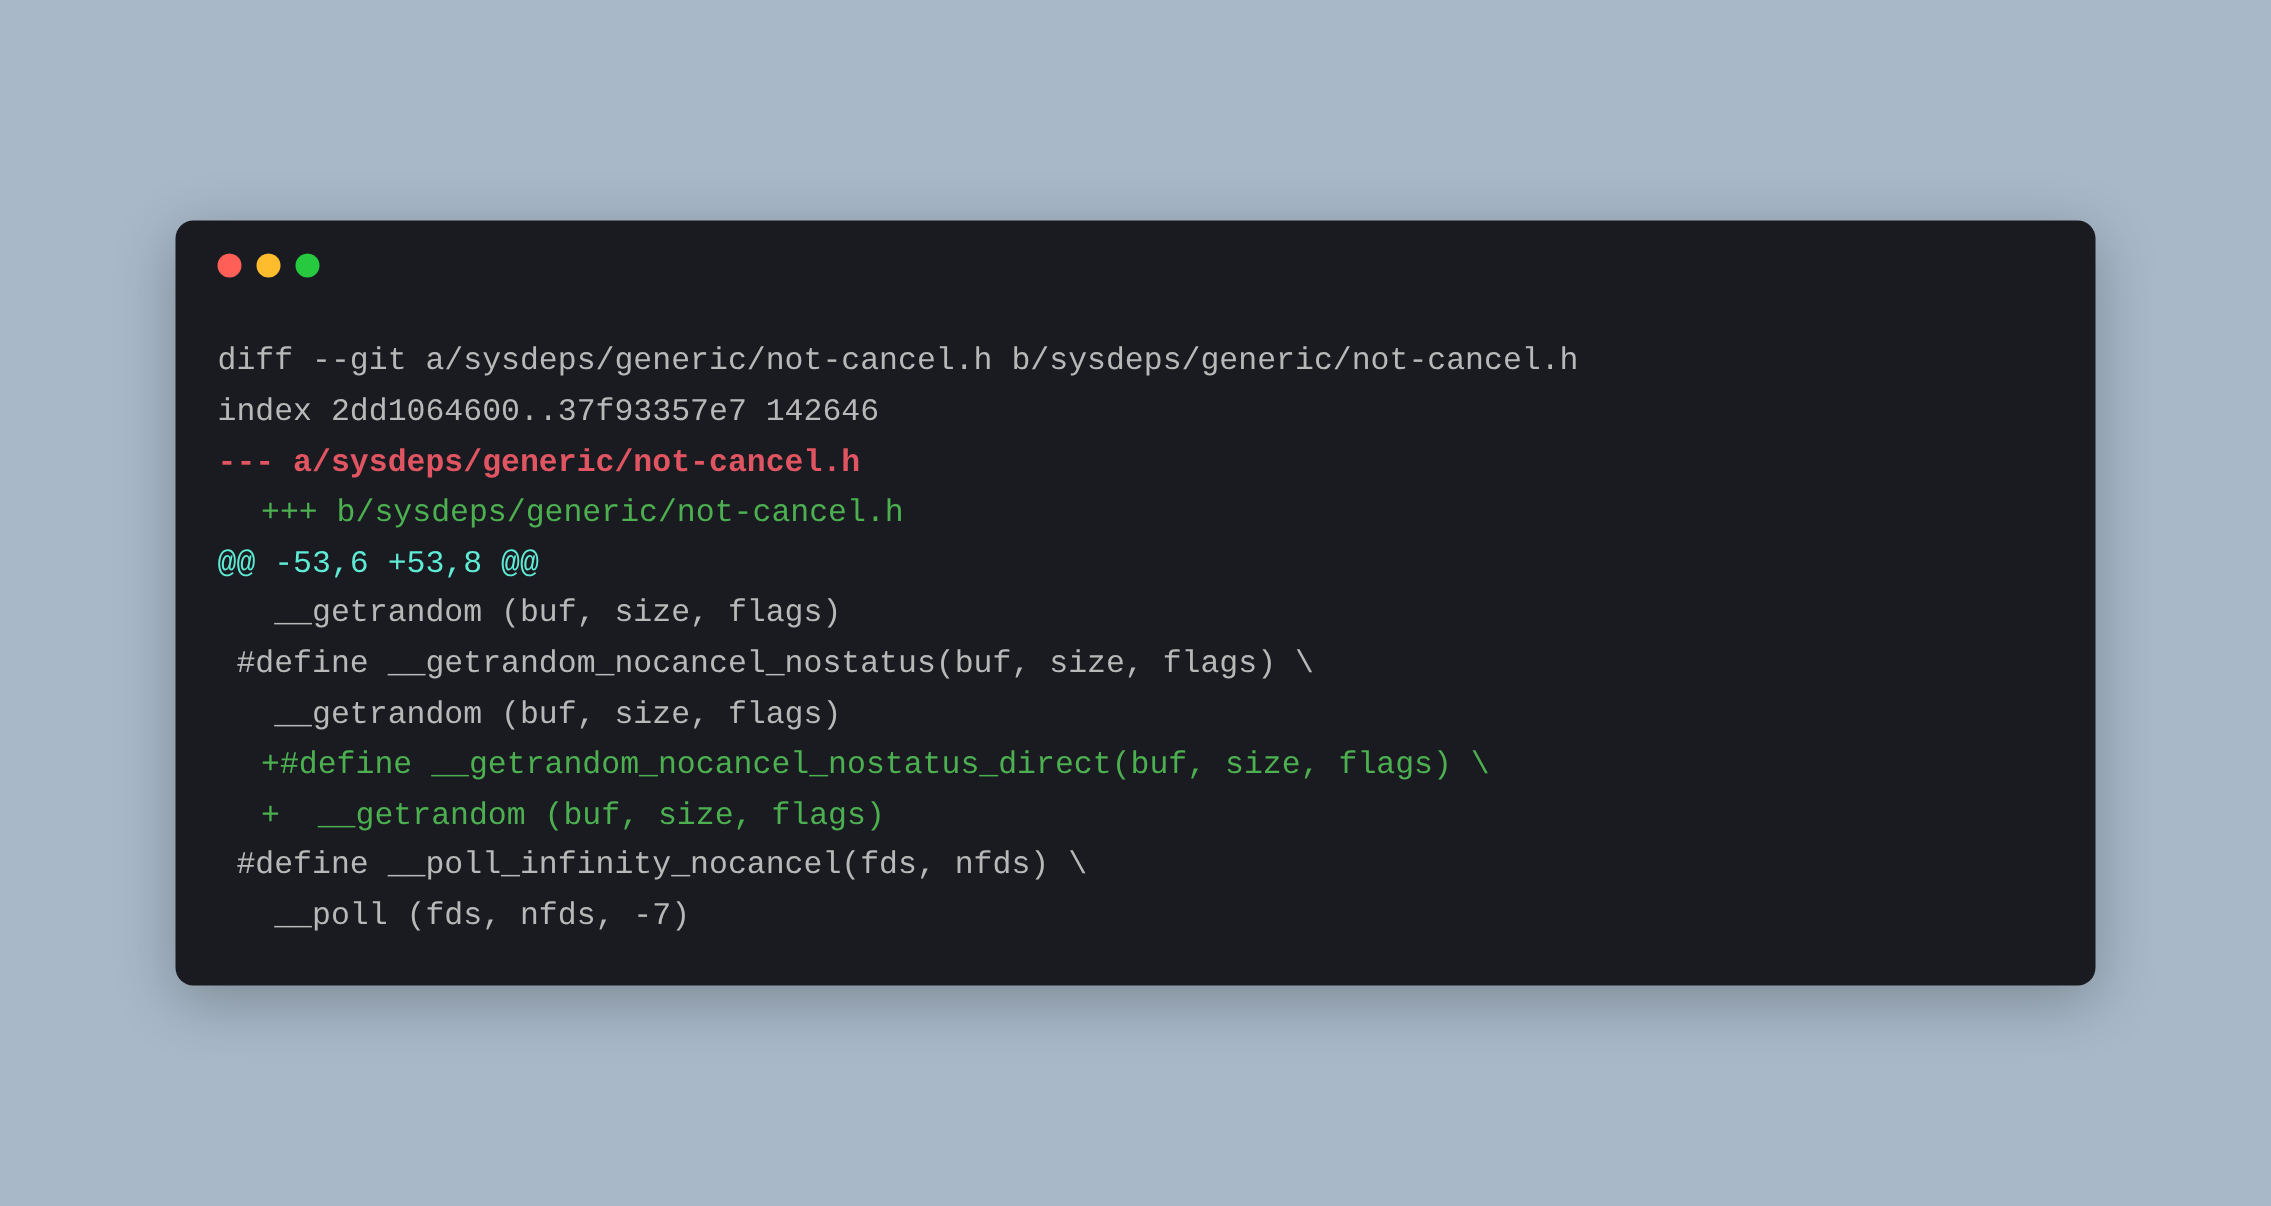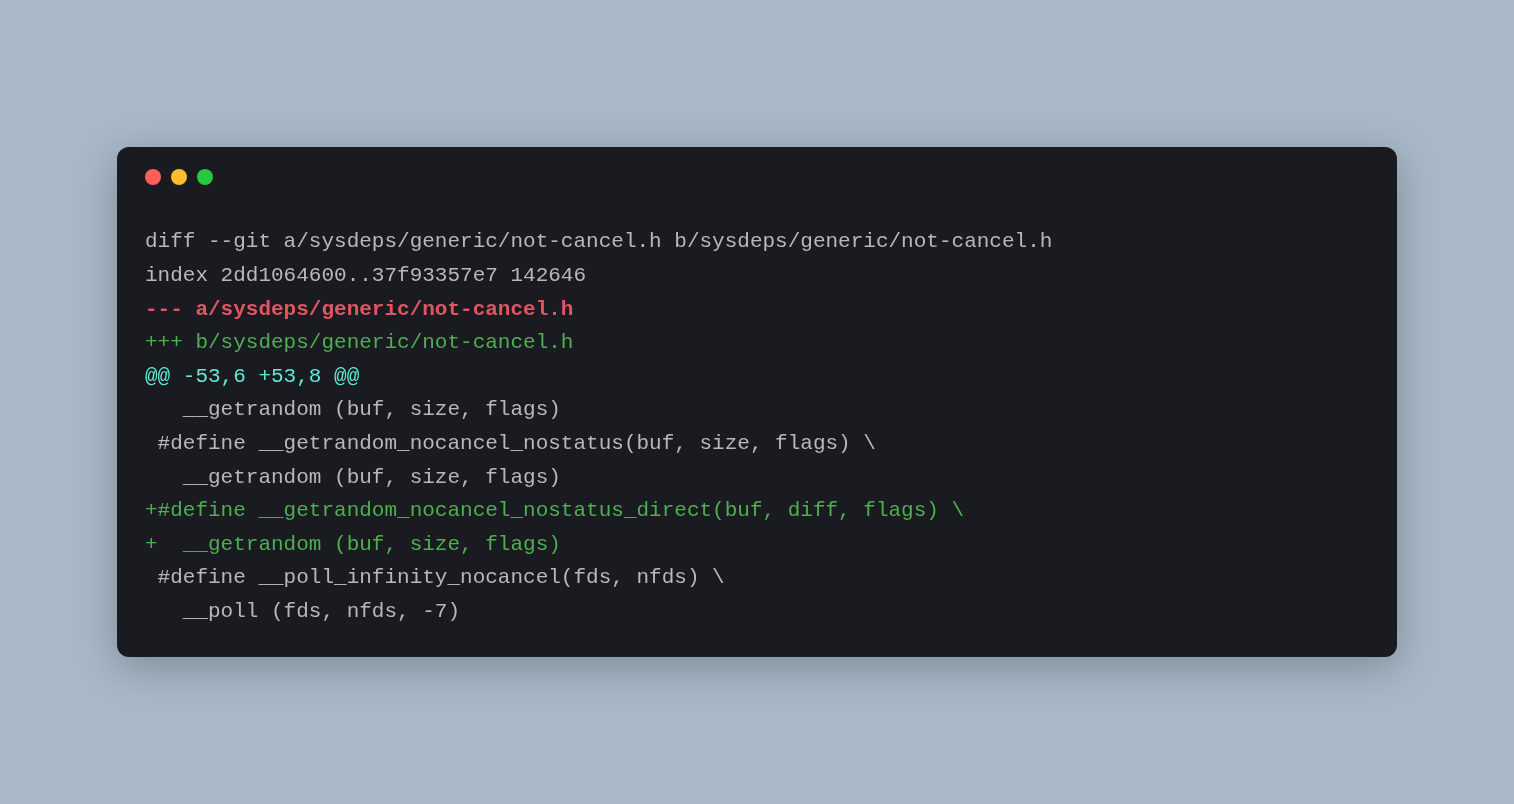--- a/index.html
+++ b/index.html
@@ -37,38 +37,38 @@
     .traffic-yellow { background-color: #ffbd2e; }
     .traffic-green { background-color: #27c93f; }
     .code-content {
       font-size: 21px;
       line-height: 1.6;
       white-space: pre;
       overflow-x: auto;
     }
     .line-header { color: #b8b8b8; font-family: Liberation Mono, monospace; }
     .line-removed { color: #e05561; font-weight: bold; }
-    .line-added { color: #4caf50; }
+    .line-added { color: #4caf50; margin-left: 29px; }
     .line-hunk { color: #5eead4; }
     .line-context { color: #b8b8b8; }
   </style>
 </head>
 <body>
 
 <div class="terminal-window">
   <div class="title-bar">
     <div class="traffic-light traffic-red"></div>
     <div class="traffic-light traffic-yellow"></div>
     <div class="traffic-light traffic-green"></div>
   </div>
   <div class="code-content"><span class="line-header">diff --git a/sysdeps/generic/not-cancel.h b/sysdeps/generic/not-cancel.h</span>
 <span class="line-header">index 2dd1064600..37f93357e7 142646</span>
 <span class="line-removed">--- a/sysdeps/generic/not-cancel.h</span>
 <span class="line-added">+++ b/sysdeps/generic/not-cancel.h</span>
 <span class="line-hunk">@@ -53,6 +53,8 @@</span>
 <span class="line-context">   __getrandom (buf, size, flags)</span>
 <span class="line-context"> #define __getrandom_nocancel_nostatus(buf, size, flags) \</span>
 <span class="line-context">   __getrandom (buf, size, flags)</span>
-<span class="line-added">+#define __getrandom_nocancel_nostatus_direct(buf, diff, flags) \</span>
+<span class="line-added">+#define __getrandom_nocancel_nostatus_direct(buf, size, flags) \</span>
 <span class="line-added">+  __getrandom (buf, size, flags)</span>
 <span class="line-context"> #define __poll_infinity_nocancel(fds, nfds) \</span>
 <span class="line-context">   __poll (fds, nfds, -7)</span></div>
 </div>
 
 </body></html>

